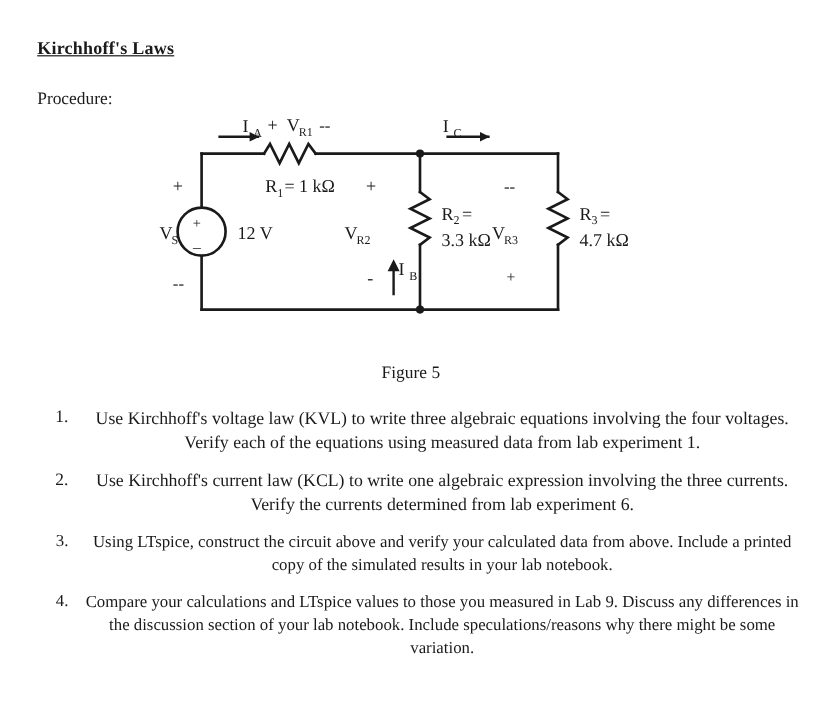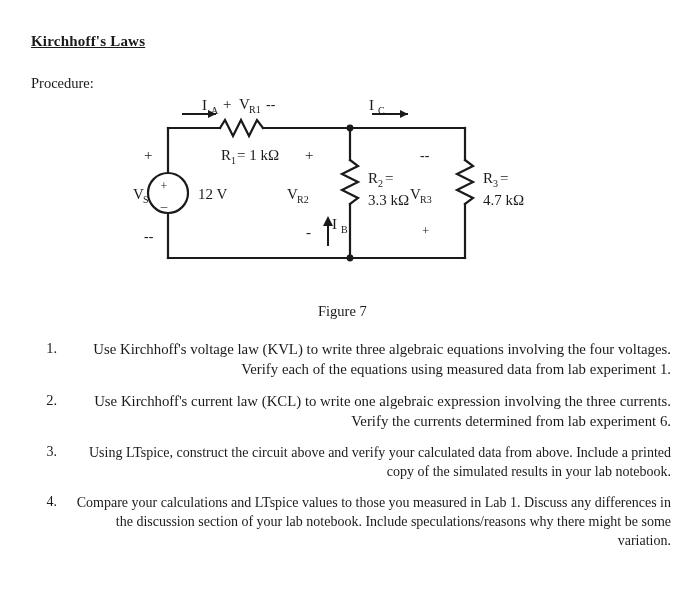--- a/index.html
+++ b/index.html
@@ -70,21 +70,21 @@
     width: 26px;
     text-align: right;
     padding-right: 9px;
     flex: 0 0 auto;
     font-size: 14.5px;
   }
   .item .txt {
     flex: 1 1 auto;
     font-size: 14.8px;
     line-height: 1.32;
-    text-align: right;
+    text-align: center;
   }
   .item.sm .num, .item.sm .txt { font-size: 14px; }
   .item.sm .txt { line-height: 1.33; font-family: Liberation Serif, serif; }
 
   
   text { font-family: "Liberation Serif", serif; fill: #1a1a1a; }
 </style>
 </head>
 <body>
 
@@ -183,39 +183,39 @@
       <text x="300" y="62" font-size="14">--</text>
       <text x="302" y="137" font-size="13">+</text>
 
       <text x="363" y="85" font-size="15">R</text>
       <text x="373" y="89" font-size="10">3</text>
       <text x="380" y="85" font-size="15">=</text>
       <text x="363" y="107" font-size="15">4.7 kΩ</text>
     </svg>
   </div>
 
-  <div class="fig-caption">Figure 7</div>
+  <div class="fig-caption">Figure 5</div>
 
   <div class="list">
 
     <div class="item">
       <div class="num">1.</div>
       <div class="txt">Use Kirchhoff's voltage law (KVL) to write three algebraic equations involving the four voltages.  Verify each of the equations using measured data from lab experiment 1.</div>
     </div>
 
     <div class="item">
       <div class="num">2.</div>
       <div class="txt">Use Kirchhoff's current law (KCL) to write one algebraic expression involving the three currents. Verify the currents determined from lab experiment 6.</div>
     </div>
 
     <div class="item sm">
       <div class="num">3.</div>
       <div class="txt">Using LTspice, construct the circuit above and verify your calculated data from above. Include a printed copy of the simulated results in your lab notebook.</div>
     </div>
 
     <div class="item sm">
       <div class="num">4.</div>
-      <div class="txt">Compare your calculations and LTspice values to those you measured in Lab 1. Discuss any differences in the discussion section of your lab notebook. Include speculations/reasons why there might be some variation.</div>
+      <div class="txt">Compare your calculations and LTspice values to those you measured in Lab 9. Discuss any differences in the discussion section of your lab notebook. Include speculations/reasons why there might be some variation.</div>
     </div>
 
   </div>
 
 </div>
 
 </body></html>

